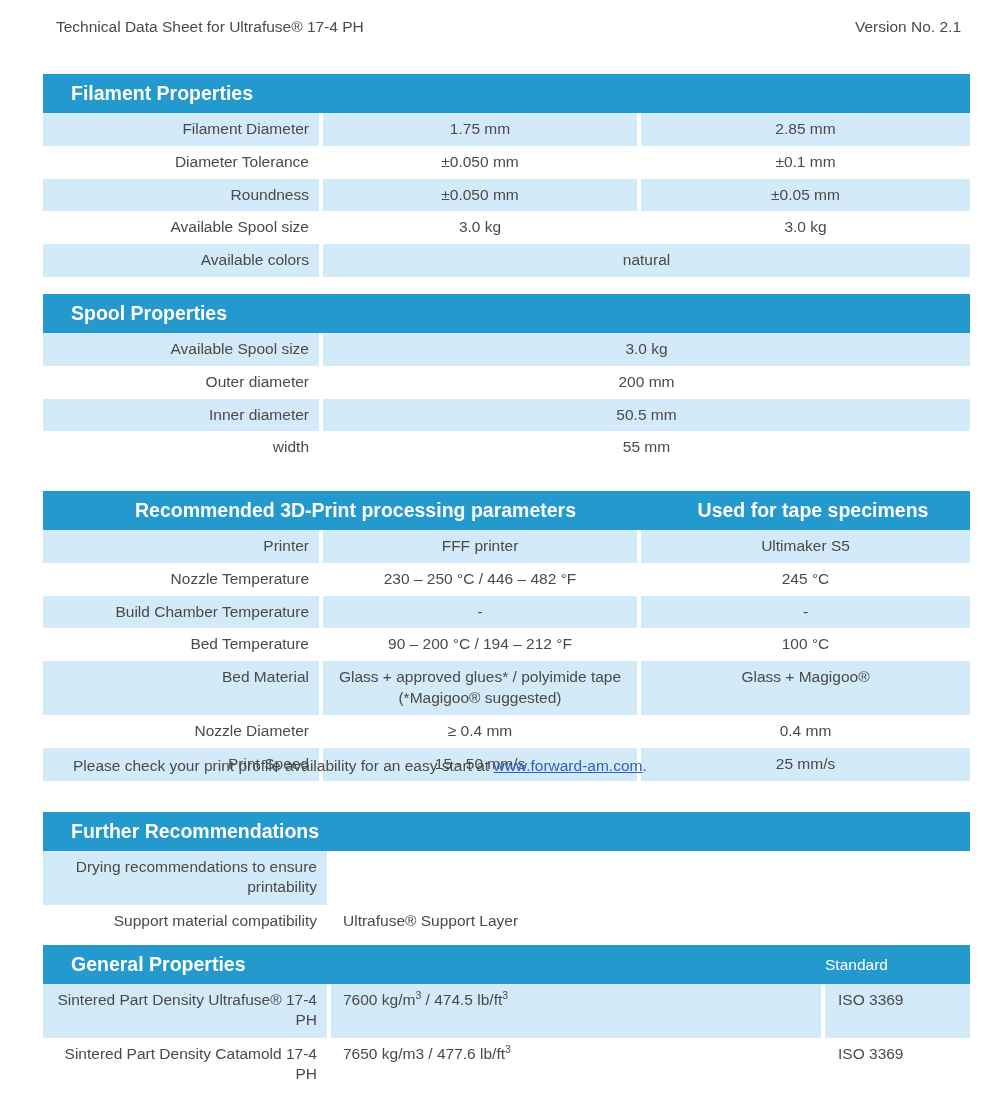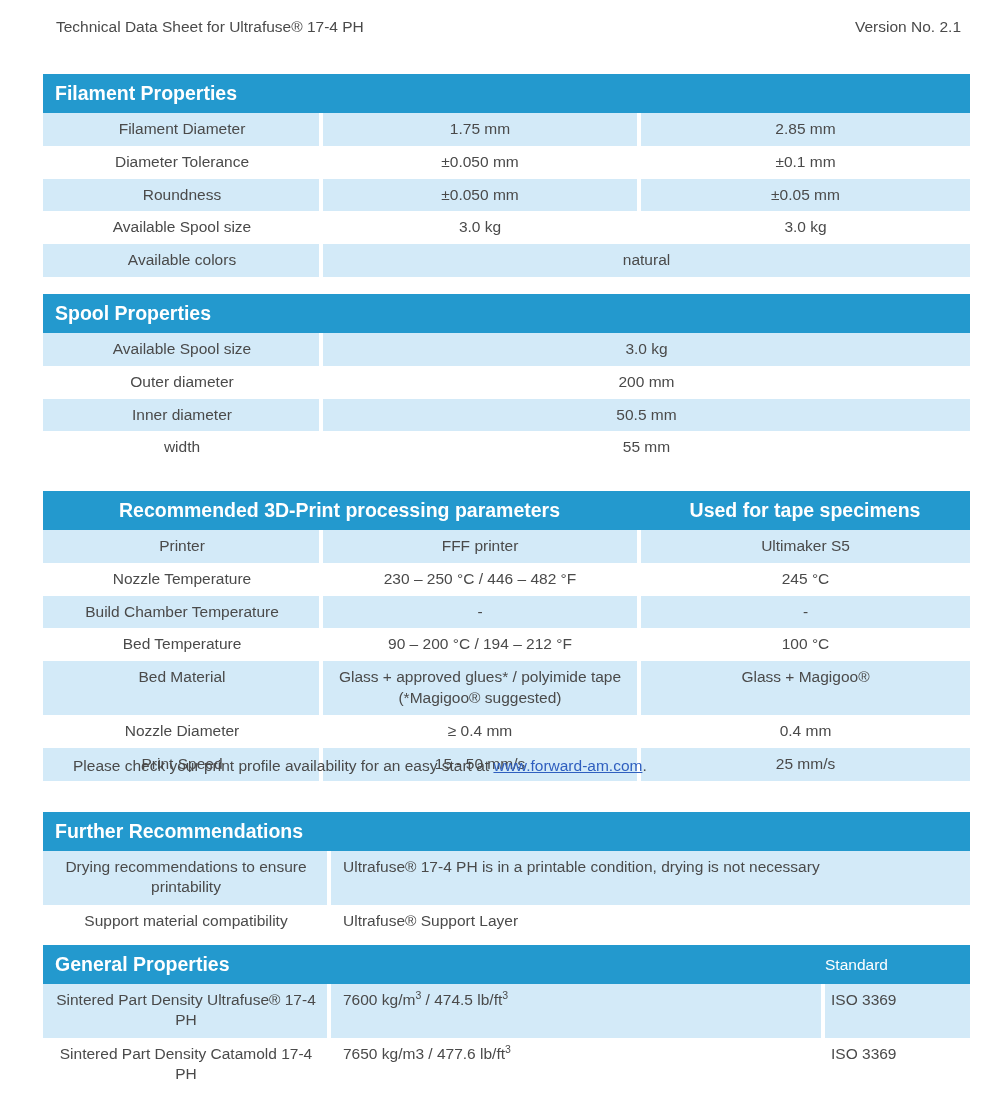--- a/index.html
+++ b/index.html
@@ -46,20 +46,21 @@
 
   .tbl .hdr {
     background: #2399ce;
     color: #ffffff;
     font-size: 19.5px;
     font-weight: bold;
     height: 39px;
     line-height: 39px;
     display: flex;
     align-items: center;
+    padding-left: 16px;
   }
   .hdr-title {
     padding-left: 12px;
     flex: 0 0 auto;
   }
   .hdr-spacer { flex: 1 1 auto; }
 
   .row {
     display: flex;
     align-items: stretch;
@@ -70,21 +71,21 @@
 
   .cell {
     box-sizing: border-box;
     padding: 6px 10px 7px 10px;
     color: #4a4a4a;
     line-height: 1.28;
   }
   .cell.label {
     flex: 0 0 276px;
     padding-left: 12px;
-    text-align: center;
+    text-align: right;
   }
   .cell.gap {
     flex: 0 0 4px;
     padding: 0;
     background: #ffffff !important;
   }
   .cell.v1 { flex: 0 0 314px; text-align: center; }
   .cell.v2 { flex: 1 1 auto;  text-align: center; }
   .cell.wide { flex: 1 1 auto; text-align: center; }
 
@@ -141,21 +142,21 @@
   }
   #t-general .cell.label { flex: 0 0 284px; }
   #t-general .cell.val {
     flex: 1 1 auto;
     text-align: left;
     padding-left: 12px;
   }
   #t-general .cell.std {
     flex: 0 0 145px;
     text-align: left;
-    padding-left: 6px;
+    padding-left: 13px;
   }
   .twoline { line-height: 1.32; }
 
   sup { font-size: 0.68em; vertical-align: super; line-height: 0; }
 </style>
 </head>
 <body>
 
 <div class="page">
 
@@ -295,21 +296,20 @@
 
   <div class="tbl" id="t-further">
     <div class="hdr">
       <span class="hdr-title">Further Recommendations</span>
       <span class="hdr-spacer"></span>
     </div>
 
     <div class="row band">
       <div class="cell label twoline">Drying recommendations to ensure printability</div>
       <div class="cell gap"></div>
-      <div class="cell wide">Ultrafuse® 17-4 PH is in a printable condition, drying is not necessary</div>
     </div>
     <div class="row plain">
       <div class="cell label">Support material compatibility</div>
       <div class="cell gap"></div>
       <div class="cell wide">Ultrafuse® Support Layer</div>
     </div>
   </div>
 
   <div class="tbl" id="t-general">
     <div class="hdr">

